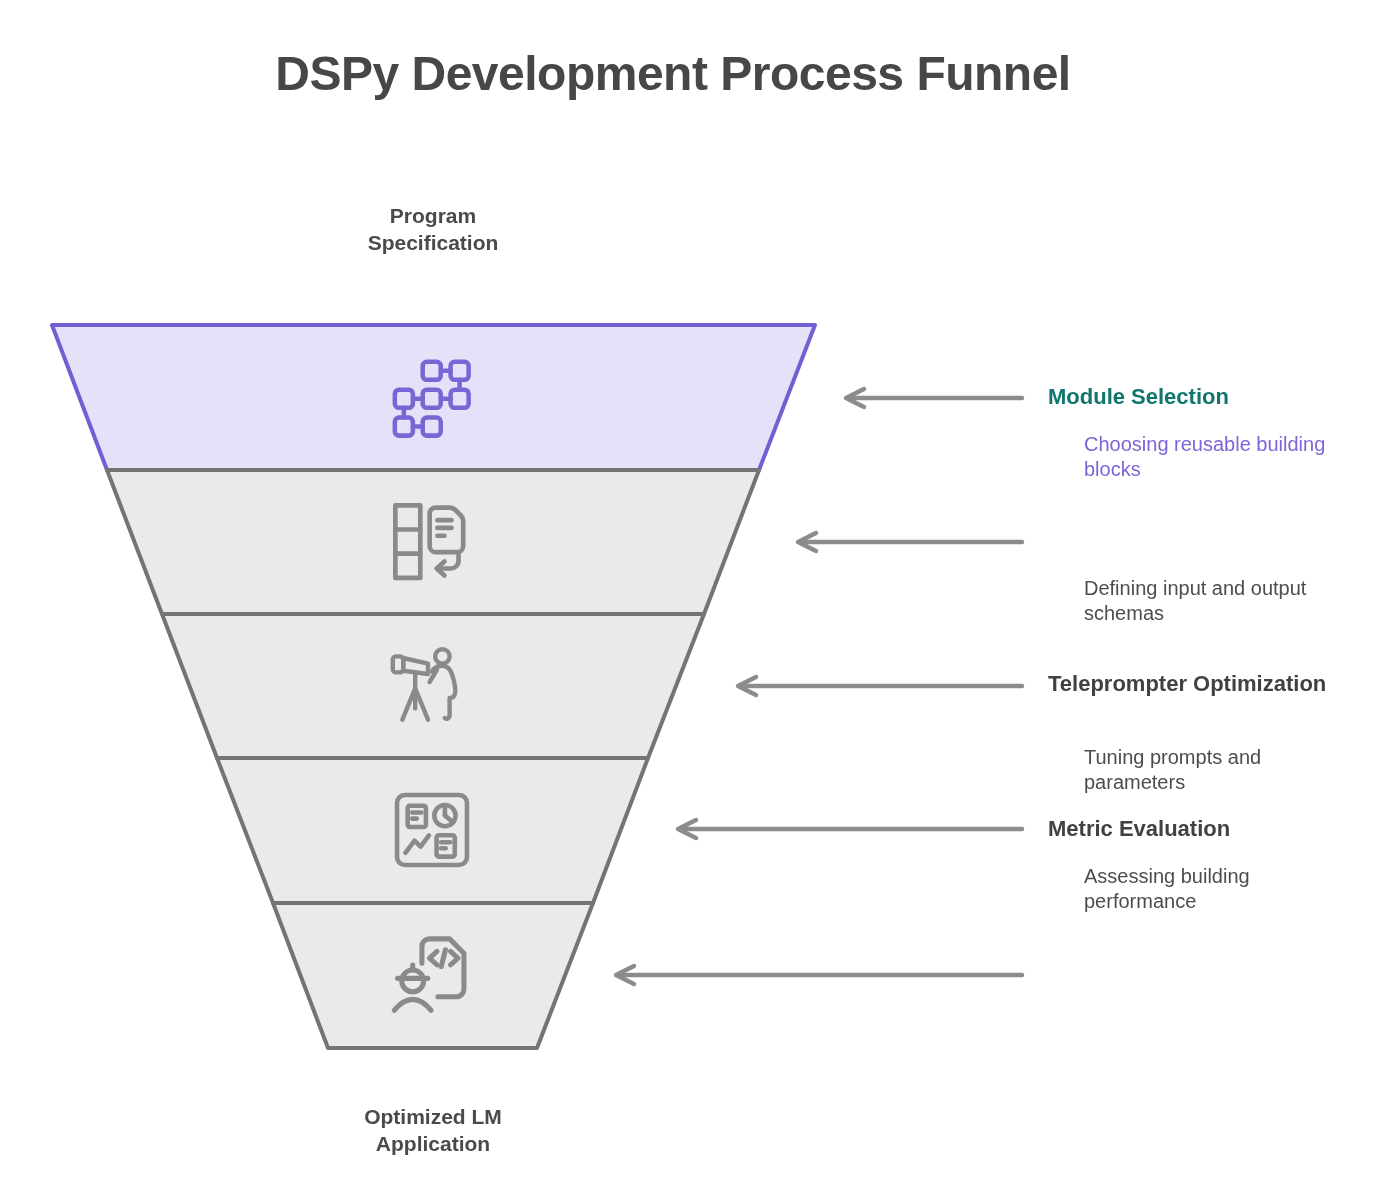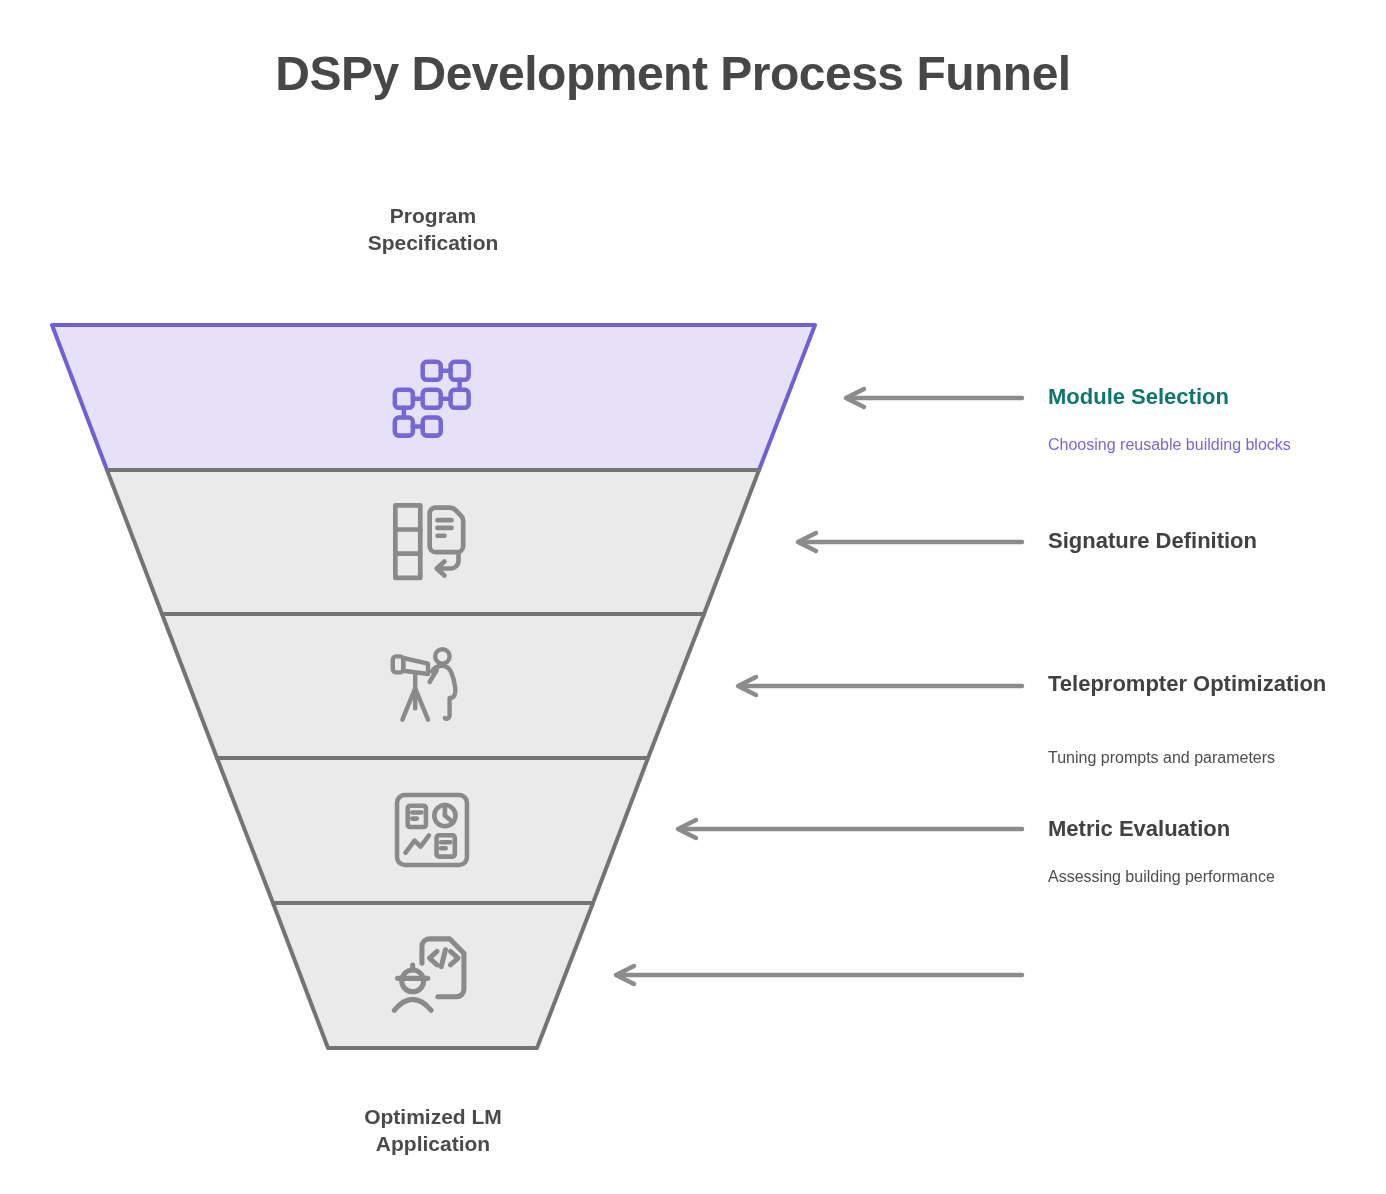--- a/index.html
+++ b/index.html
@@ -17,22 +17,22 @@
     font-size:21px; font-weight:700; line-height:27px; color:#4a4a4a;
   }
   .funnel-end-label.top    { top:202px; }
   .funnel-end-label.bottom { top:1103px; }
 
   .stage-title {
     position:absolute; left:1048px; width:280px;
     font-size:22px; font-weight:700; line-height:28px; color:#414141;
   }
   .stage-desc {
-    position:absolute; left:1048px; width:280px;
-    font-size:16px; font-weight:400; line-height:25px; color:#4d4d4d;
+    position:absolute; left:1084px; width:280px;
+    font-size:20px; font-weight:400; line-height:25px; color:#4d4d4d;
   }
   .stage-title.accent { color:#0f766e; }
   .stage-desc.accent  { color:#7e64d8; }
 
   svg.diagram { position:absolute; top:0; left:0; }
 
   .seg-accent { fill:#e6e0f8; stroke:#7160d2; stroke-width:4; stroke-linejoin:round; }
   .seg-gray   { fill:#eaeaea; stroke:#747474; stroke-width:4; stroke-linejoin:round; }
 
   .arrow { stroke:#8c8c8c; stroke-width:4.5; fill:none; stroke-linecap:round; stroke-linejoin:round; }
@@ -140,21 +140,21 @@
     </g>
     <g>
       <path class="arrow" d="M620,975 H1022"></path>
       <path class="arrow" d="M634,966 L616,975 L634,984"></path>
     </g>
   </svg>
 
   <div class="stage-title accent" style="top:383px">Module Selection</div>
   <div class="stage-desc accent" style="top:432px">Choosing reusable building blocks</div>
 
-  <div class="stage-title" style="top:527px">Signature Definition</div>
+  <div class="stage-desc" style="top:576px">Defining input and output schemas</div>
 
   <div class="stage-title" style="top:670px">Teleprompter Optimization</div>
   <div class="stage-desc" style="top:745px">Tuning prompts and parameters</div>
 
   <div class="stage-title" style="top:815px">Metric Evaluation</div>
   <div class="stage-desc" style="top:864px">Assessing building performance</div>
 
 
 </div>
 

